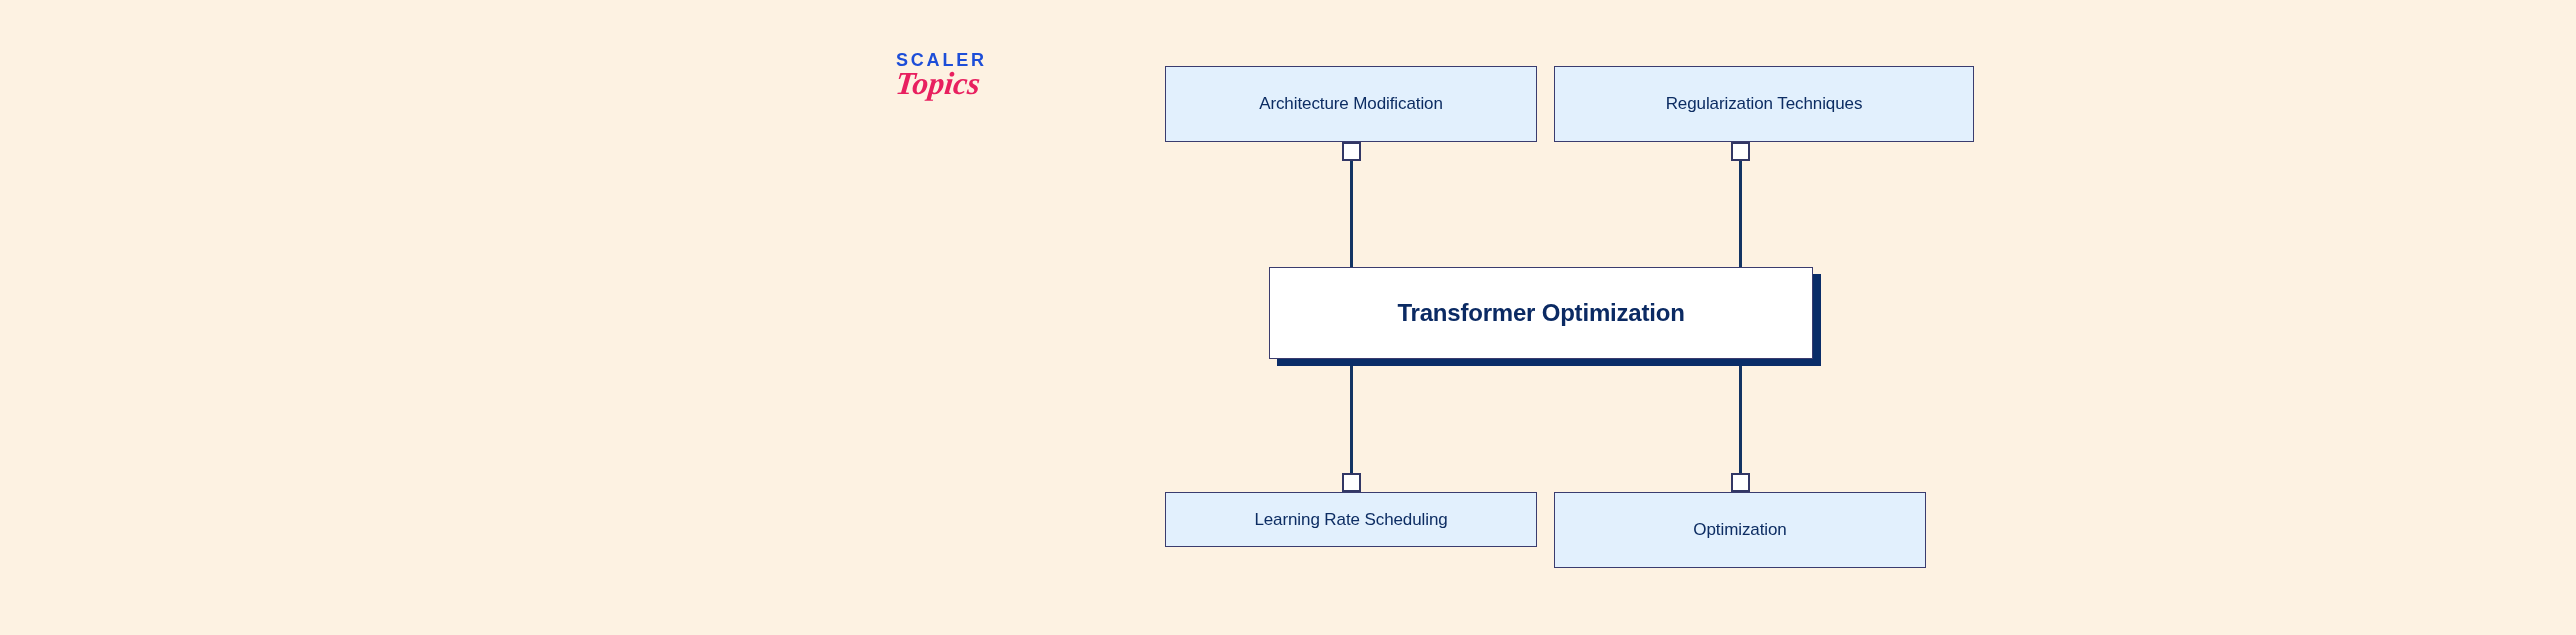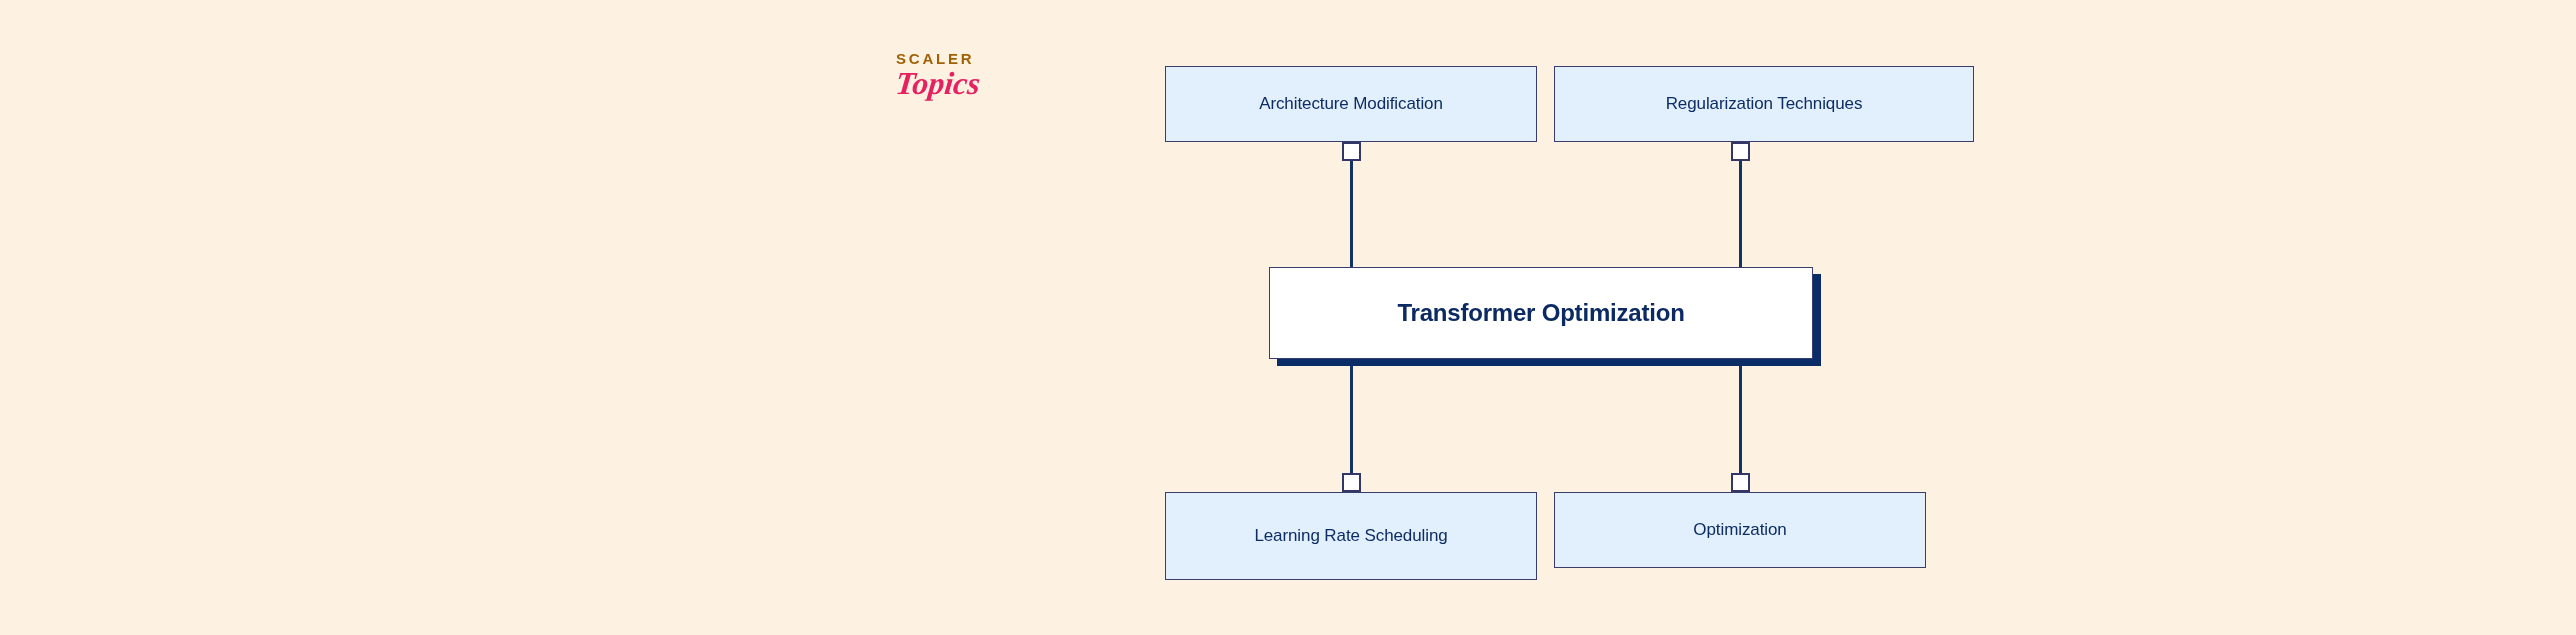--- a/index.html
+++ b/index.html
@@ -26,23 +26,23 @@
     position: absolute;
     left: 895px;
     top: 42px;
     width: 155px;
     height: 72px;
     user-select: none;
   }
   .logo-scaler {
     font-family: "Liberation Sans", sans-serif;
     font-weight: bold;
-    font-size: 15px;
+    font-size: 18px;
     letter-spacing: 2.8px;
-    color: #a16207;
+    color: #1d4ed8;
     line-height: 1;
     position: absolute;
     left: 1px;
     top: 9.3px;
   }
   .logo-topics {
     font-family: "Liberation Serif", serif;
     font-style: italic;
     font-weight: bold;
     font-size: 32px;
@@ -66,21 +66,21 @@
     color: #0d2d63;
     font-size: 17px;
     font-family: "Liberation Sans", sans-serif;
     font-weight: normal;
     letter-spacing: -0.1px;
     white-space: nowrap;
   }
 
   #node-arch      { left: 1165px; top: 66px;  width: 372px;  height: 76px; }
   #node-reg       { left: 1554px; top: 66px;  width: 420px;  height: 76px; }
-  #node-lrs       { left: 1165px; top: 492px;  width: 372px;  height: 88px; }
+  #node-lrs       { left: 1165px; top: 492px;  width: 372px;  height: 55px; }
   #node-quant     { left: 1554px; top: 492px;  width: 372px;  height: 76px; }
 
   
   .center-wrap {
     position: absolute;
     left: 1269px;
     top: 267px;
     width: 552px;
     height: 99px;
     padding-left: 42px;

